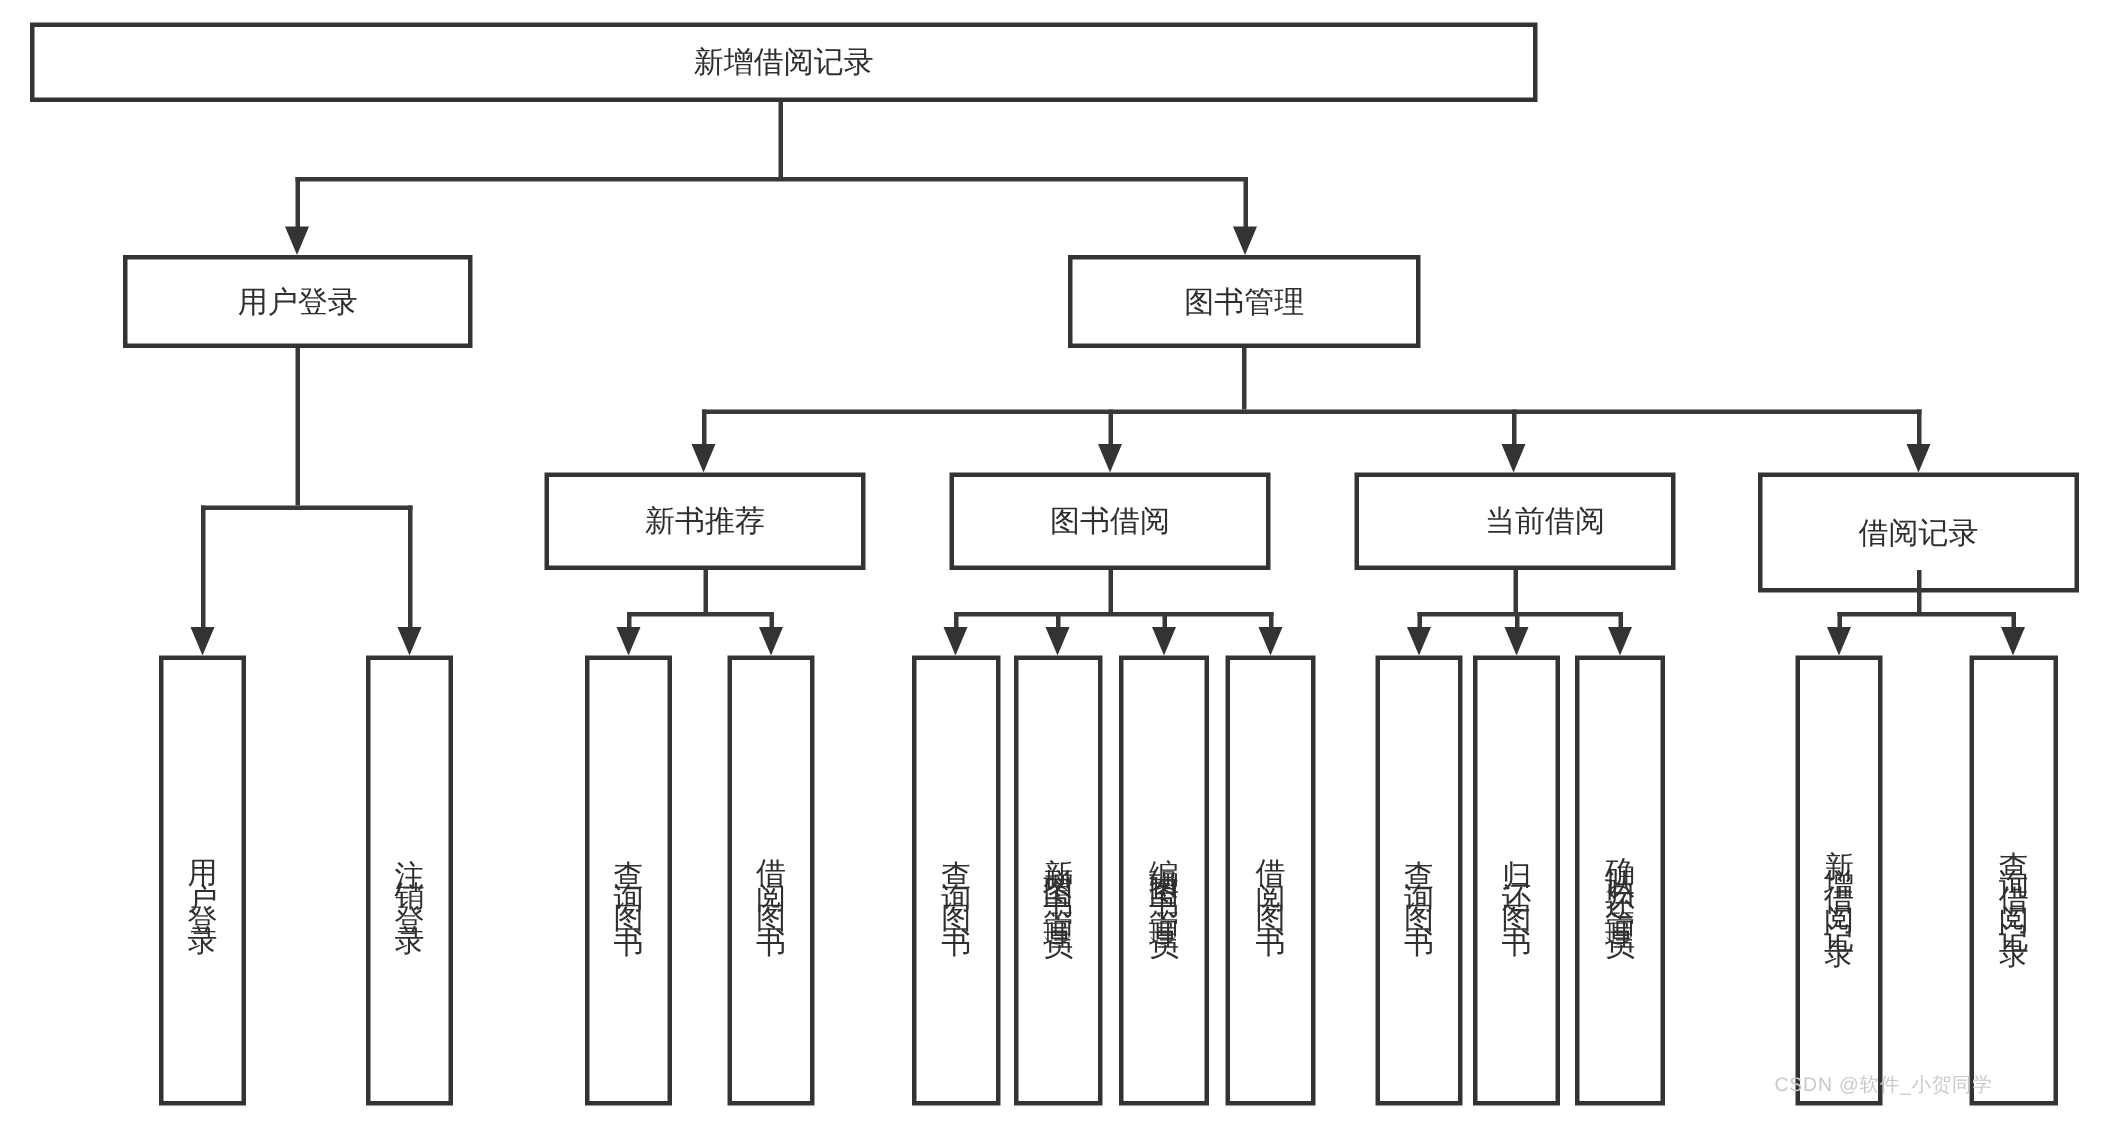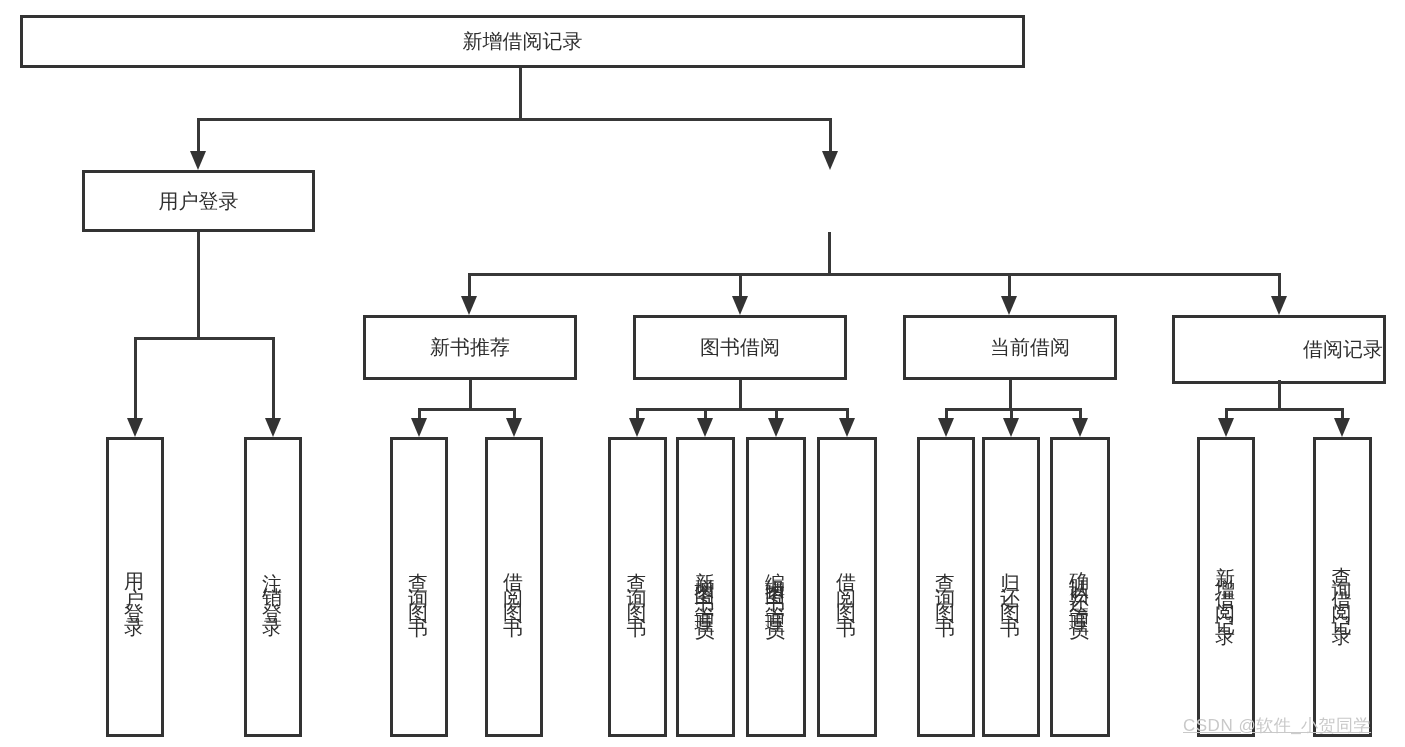--- a/index.html
+++ b/index.html
@@ -20,41 +20,44 @@
   .sp9 { letter-spacing:7px; }
   .vline { position:absolute; width:3px; background:#383838; }
   .hline { position:absolute; height:3px; background:#383838; }
   .arrow {
     position:absolute; width:0; height:0;
     border-left:8px solid transparent; border-right:8px solid transparent;
     border-top:19px solid #333333;
   }
   .watermark {
     position:absolute; left:1183px; top:714px; z-index:10;
-    font-size:17px; color:#c9c9c9; letter-spacing:0.5px; white-space:nowrap;text-decoration:underline;
+    font-size:13px; color:#c9c9c9; letter-spacing:0.5px; white-space:nowrap;
   }
 </style>
 </head>
 <body>
 
 <div class="canvas">
 
   <div class="node" style="left:20px; top:15px; width:1005px; height:53px;">
     <span>新增借阅记录</span>
   </div>
 
   <div class="vline" style="left:519px; top:68px;  height:50px;"></div>
   <div class="hline" style="left:197px; top:118px; width:634px;"></div>
   <div class="vline" style="left:197px; top:118px; height:38px;"></div>
   <div class="vline" style="left:829px; top:118px; height:38px;"></div>
   <div class="arrow" style="left:190px; top:151px;"></div>
   <div class="arrow" style="left:822px; top:151px;"></div>
 
   <div class="node" style="left:82px; top:170px; width:233px; height:62px;">
     <span>用户登录</span>
+  </div>
+  <div class="node" style="left:712px; top:170px; width:235px; height:62px;">
+    <span>图书管理</span>
   </div>
 
   <div class="vline" style="left:197px; top:232px; height:105px;"></div>
   <div class="hline" style="left:134px; top:337px; width:141px;"></div>
   <div class="vline" style="left:134px; top:337px; height:84px;"></div>
   <div class="vline" style="left:272px; top:337px; height:84px;"></div>
   <div class="arrow" style="left:127px; top:418px;"></div>
   <div class="arrow" style="left:265px; top:418px;"></div>
 
   <div class="vline" style="left:828px;  top:232px; height:41px;"></div>
@@ -70,21 +73,21 @@
 
   <div class="node" style="left:633px; top:315px; width:214px; height:65px;">
     <span>图书借阅</span>
   </div>
   <div class="node" style="left:363px; top:315px; width:214px; height:65px;">
     <span>新书推荐</span>
   </div>
   <div class="node" style="left:903px; top:315px; width:214px; height:65px;padding-left:40px;">
     <span>当前借阅</span>
   </div>
-  <div class="node" style="left:1172px; top:315px; width:214px; height:69px;justify-content:flex-end;">
+  <div class="node" style="left:1172px; top:315px; width:214px; height:80px;">
     <span>借阅记录</span>
   </div>
 
   <div class="vline" style="left:469px; top:380px; height:28px;"></div>
   <div class="hline" style="left:418px; top:408px; width:98px;"></div>
   <div class="vline" style="left:418px; top:408px; height:14px;"></div>
   <div class="vline" style="left:513px; top:408px; height:14px;"></div>
   <div class="arrow" style="left:411px; top:418px;"></div>
   <div class="arrow" style="left:506px; top:418px;"></div>
 

